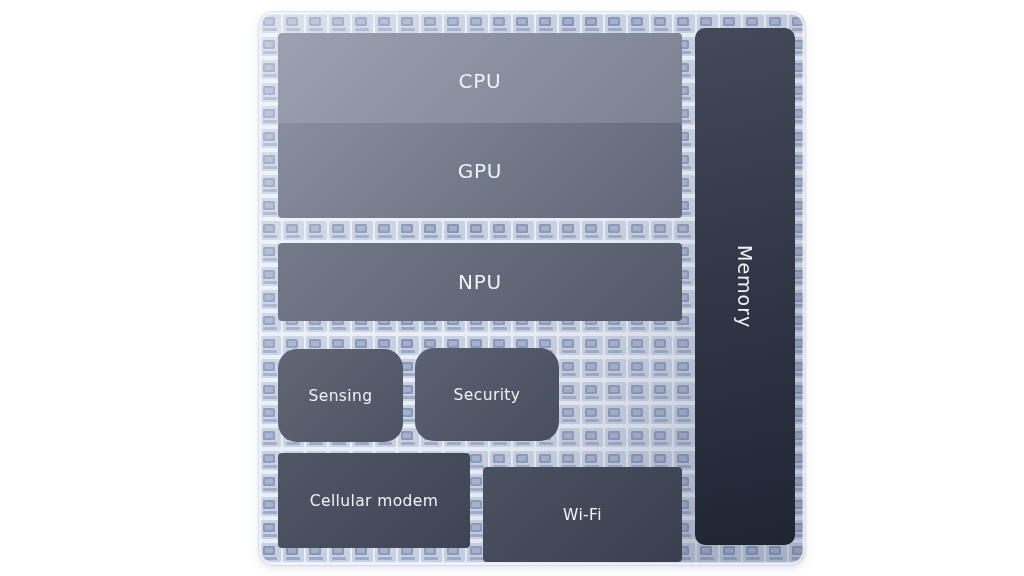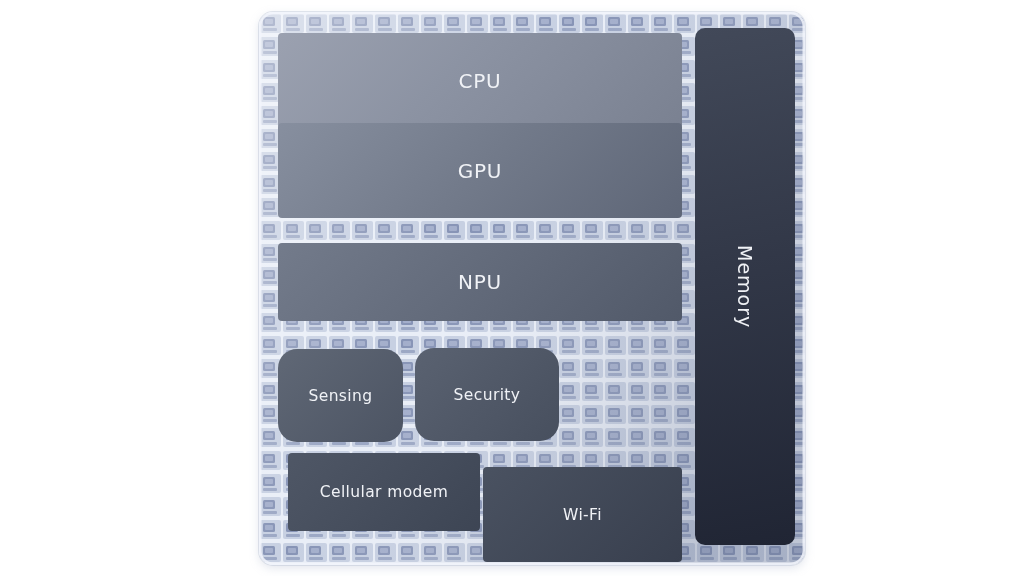--- a/index.html
+++ b/index.html
@@ -63,21 +63,21 @@
   }
   .block-security {
     left: 156px; top: 336px; width: 144px; height: 93px;
     background: linear-gradient(135deg, #5a6271 0%, #474f5e 100%);
   }
   .block-isp {
     left: 293px; top: 337px; width: 130px; height: 93px;
     background: linear-gradient(135deg, #565e6d 0%, #444c5b 100%);
   }
   .block-cellular {
-    left: 29px; top: 441px; width: 192px; height: 78px;
+    left: 19px; top: 441px; width: 192px; height: 95px;
     background: linear-gradient(135deg, #4f5766 0%, #3d4554 100%);
   }
   .block-wifi {
     left: 224px; top: 441px; width: 199px; height: 95px;
     background: linear-gradient(135deg, #4a5261 0%, #383f4e 100%);
     margin-top: 14px;
   }
   .block-memory {
     left: 436px; top: 16px; width: 100px; height: 517px;
     border-radius: 10px;

